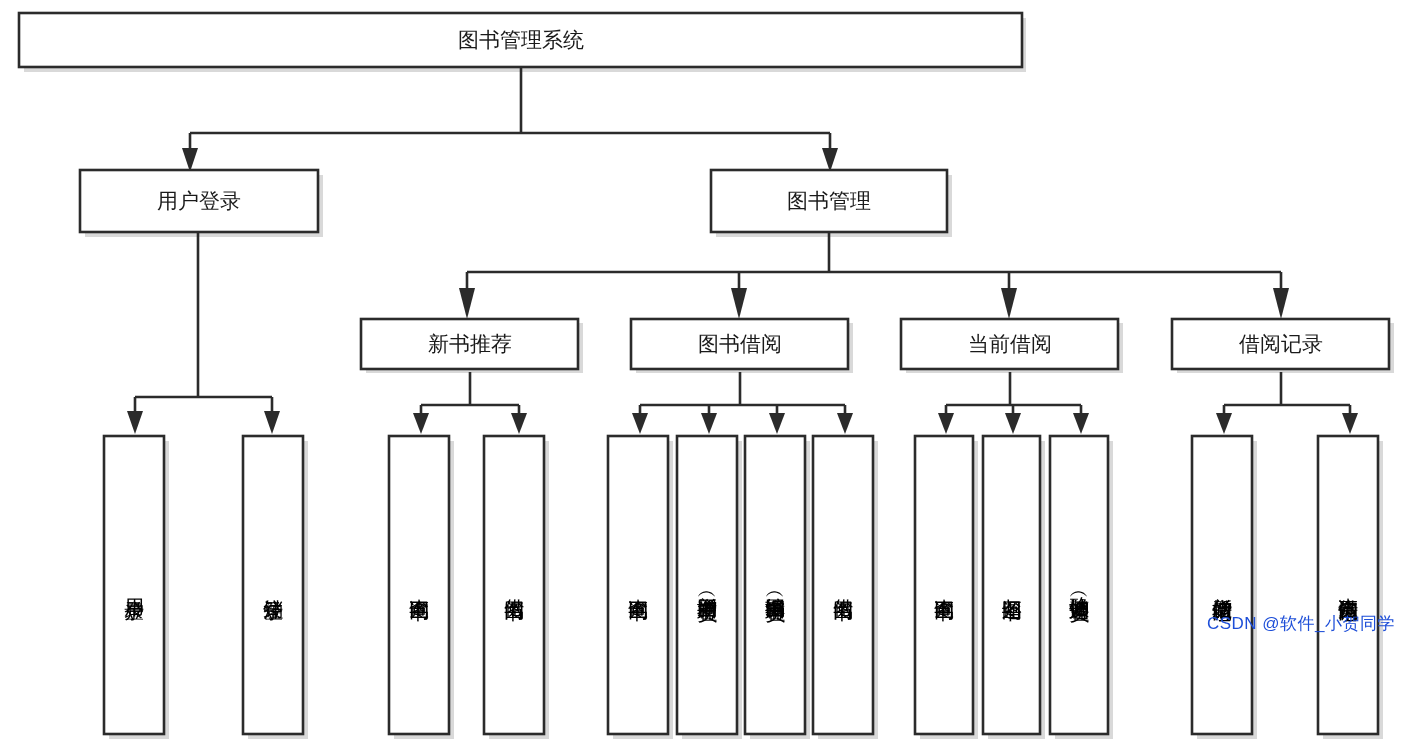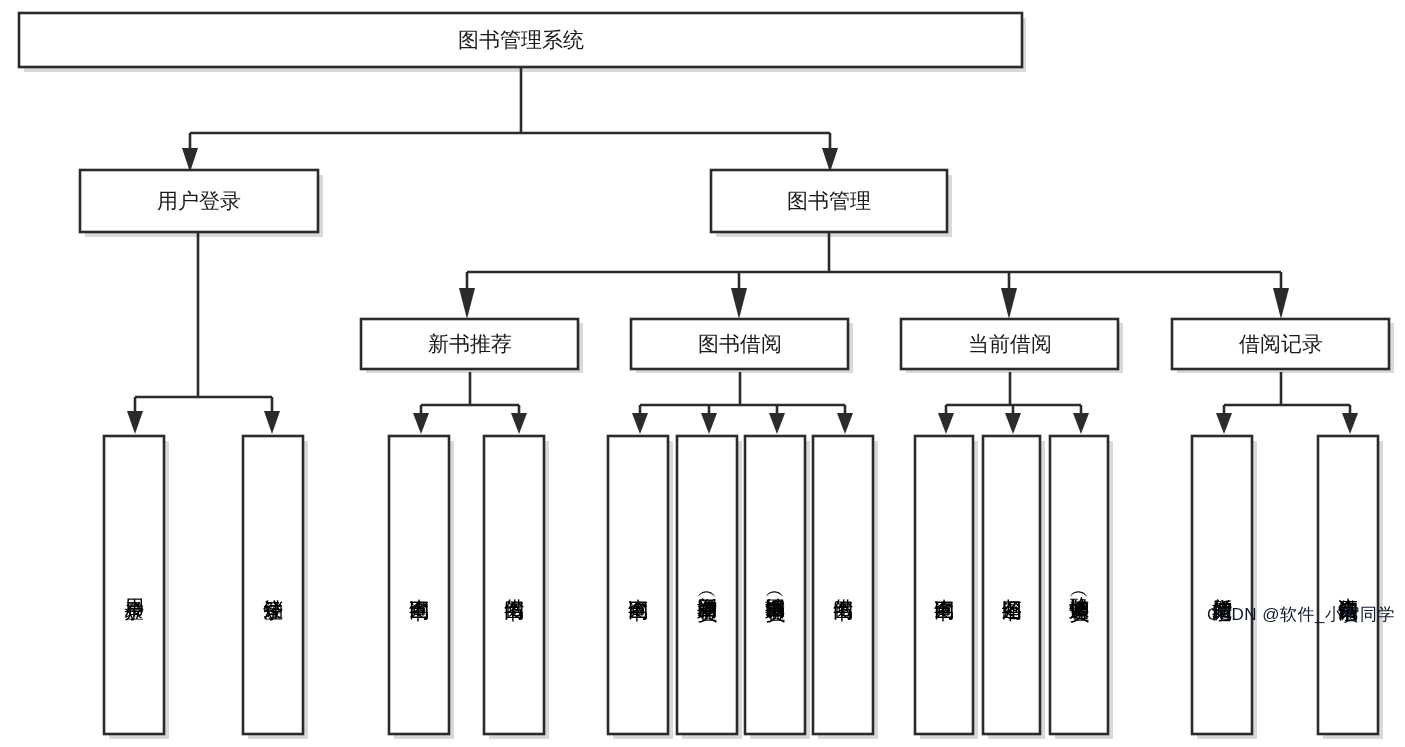--- a/index.html
+++ b/index.html
@@ -71,24 +71,24 @@
     padding: 4px 0;
     overflow: hidden;
   }
   .vlabel-wrap {
     position: absolute;
     pointer-events: none;
   }
   .watermark {
     position: absolute;
     right: 10px;
-    bottom: 10px;
+    bottom: 1px;
     font-family: "Liberation Sans", "DejaVu Sans", sans-serif;
     font-size: 17px;
-    color: #0f172a;
+    color: #1d4ed8;
     white-space: nowrap;
     letter-spacing: 0.5px;
   }
 </style>
 </head>
 <body>
 
 <div id="diagram-root">
 
   <svg class="diagram-canvas" viewBox="0 0 1405 747">

